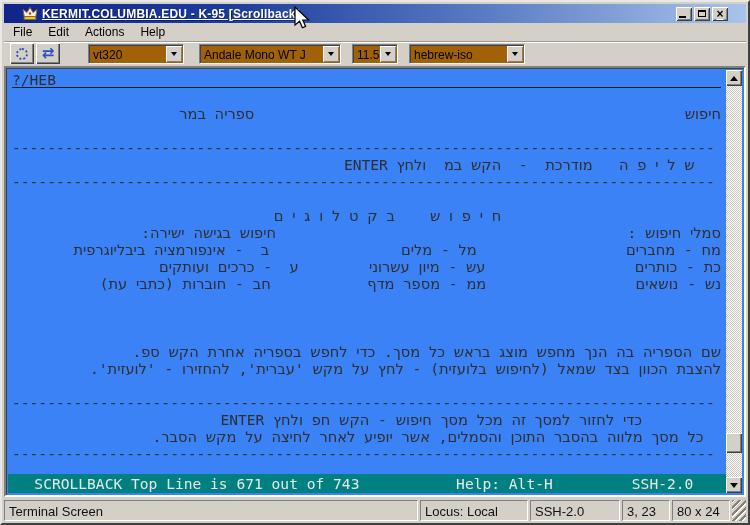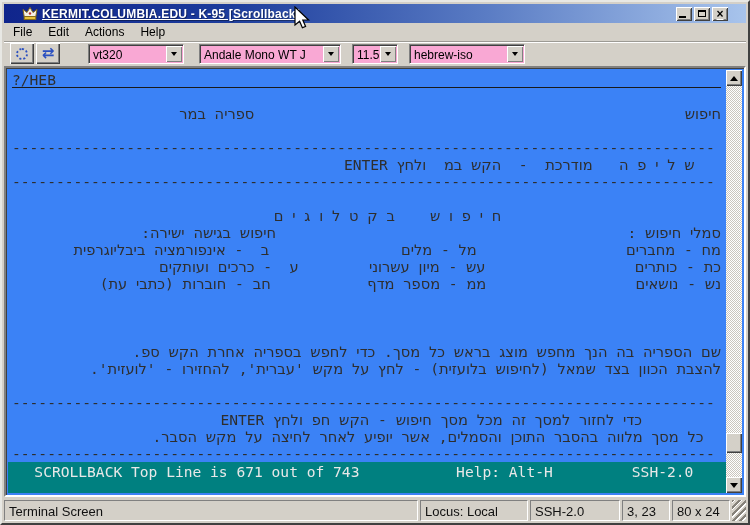--- a/index.html
+++ b/index.html
@@ -40,21 +40,21 @@
   
   .toolbar { height:24px; flex:0 0 24px; display:flex; align-items:center; padding:1px 4px 2px 6px; }
   .tbtn {
     width:24px; height:21px; background:#d4d0c8; margin-right:2px;
     box-shadow: inset 1px 1px 0 #fff, inset -1px -1px 0 #404040, inset -2px -2px 0 #808080;
     display:flex; align-items:center; justify-content:center;
   }
   .dial-ring { width:12px; height:12px; border:2px dotted #2b50c0; border-radius:50%; }
   .swap-glyph { color:#2b50c0; font-size:15px; font-weight:bold; line-height:15px; font-family:"DejaVu Sans",sans-serif; }
   .combo {
-    height:20px; display:flex; align-items:stretch; background:#f9a8d4;
+    height:20px; display:flex; align-items:stretch; background:#a16207;
     border:1px solid; border-color:#808080 #fff #fff #808080;
     box-shadow: inset 1px 1px 0 #404040;
   }
   .combo-field { font-size:12px; color:#000; padding:3px 3px 0 4px; white-space:nowrap; overflow:hidden; flex:1 1 auto; }
   .combo-arrow {
     flex:0 0 16px; margin:1px 1px 1px 0; background:#d4d0c8;
     box-shadow: inset 1px 1px 0 #fff, inset -1px -1px 0 #808080;
     display:flex; align-items:center; justify-content:center;
   }
   .tri-down { width:0; height:0; border-left:3.5px solid transparent; border-right:3.5px solid transparent; border-top:4px solid #000; }
@@ -68,21 +68,21 @@
     border:2px solid; border-color:#808080 #fff #fff #808080;
     box-shadow: inset 1px 1px 0 #404040;
   }
   .rows { position:absolute; top:2px; left:2px; right:18px; bottom:21px; padding:1px 5px 0 4px; overflow:hidden; }
   .trow {
     height:17px; line-height:17px; font-family:"DejaVu Sans Mono","DejaVu Sans",monospace;
     font-size:14.6px; color:#2e2e2e; white-space:pre; overflow:hidden;
   }
   .trow.hr-row { border-bottom:1px solid #1a1a1a; height:17px; }
   .tealbar {
-    position:absolute; left:2px; right:18px; bottom:2px; height:31px;
+    position:absolute; left:2px; right:18px; bottom:2px; height:19px;
     background:#008080; color:#e8e8e8;
     font-family:"DejaVu Sans Mono","DejaVu Sans",monospace; font-size:14.6px; line-height:19px; white-space:pre; overflow:hidden;
   }
   .vscroll { position:absolute; top:2px; right:2px; bottom:2px; width:16px;
     background:repeating-conic-gradient(#ffffff 0% 25%, #cac6be 0% 50%); background-size:2px 2px; }
   .sb-btn {
     position:absolute; left:0; width:16px; height:16px; background:#d4d0c8;
     box-shadow: inset 1px 1px 0 #fff, inset -1px -1px 0 #404040, inset -2px -2px 0 #808080;
     display:flex; align-items:center; justify-content:center;
   }

